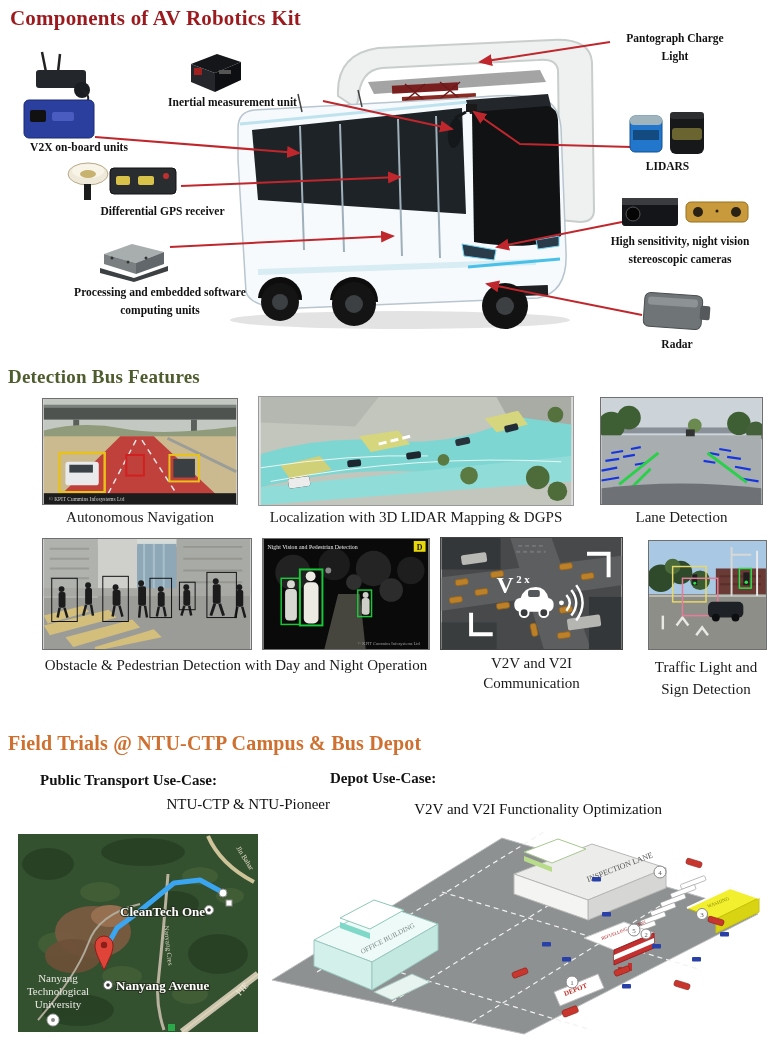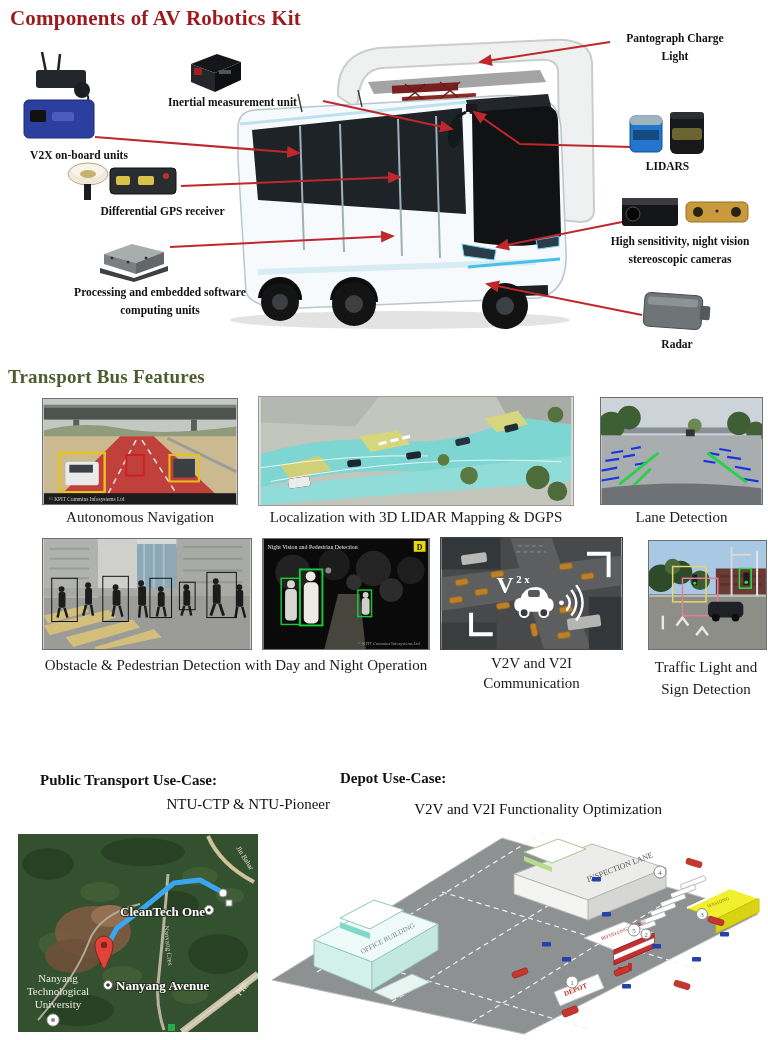--- a/index.html
+++ b/index.html
@@ -133,33 +133,33 @@
     <circle cx="116" cy="18" r="5" fill="#2a2214"></circle>
     <circle cx="97" cy="17" r="1.5" fill="#2a2214"></circle>
   </svg>
 
   <svg class="abs" style="left:640px;top:288px;" width="74" height="46" viewBox="0 0 74 46">
     <rect x="4" y="6" width="58" height="34" rx="6" fill="#6f7476" stroke="#4a4e50" transform="rotate(4 33 23)"></rect>
     <rect x="8" y="10" width="50" height="8" rx="3" fill="#8d9294" transform="rotate(4 33 14)"></rect>
     <rect x="60" y="18" width="10" height="14" rx="2" fill="#55595b" transform="rotate(4 65 25)"></rect>
   </svg>
 
-  <div class="abs lbl" style="left:14px;top:147px;width:130px;text-align:center;">V2X on-board units</div>
+  <div class="abs lbl" style="left:14px;top:139px;width:130px;text-align:center;">V2X on-board units</div>
   <div class="abs lbl" style="left:140px;top:94px;width:185px;">Inertial measurement unit</div>
   <div class="abs lbl" style="left:75px;top:203px;width:175px;">Differential GPS receiver</div>
   <div class="abs lbl" style="left:50px;top:284px;width:220px;">Processing and embedded software</div>
   <div class="abs lbl" style="left:50px;top:302px;width:220px;">computing units</div>
   <div class="abs lbl" style="left:600px;top:30px;width:150px;">Pantograph Charge</div>
   <div class="abs lbl" style="left:600px;top:48px;width:150px;">Light</div>
   <div class="abs lbl" style="left:615px;top:158px;width:105px;">LIDARS</div>
   <div class="abs lbl" style="left:592px;top:233px;width:176px;">High sensitivity, night vision</div>
   <div class="abs lbl" style="left:592px;top:251px;width:176px;">stereoscopic cameras</div>
   <div class="abs lbl" style="left:632px;top:336px;width:90px;">Radar</div>
 
-  <div class="abs sec-title" style="left:8px;top:366px;color:#4e5c2e;font-size:19px;">Transport Bus Features</div>
+  <div class="abs sec-title" style="left:8px;top:366px;color:#4e5c2e;font-size:19px;">Detection Bus Features</div>
 
   <div class="abs photo" style="left:42px;top:398px;width:196px;height:107px;">
     <svg width="194" height="105" viewBox="0 0 196 107">
       <rect width="196" height="107" fill="#b8b4a6"></rect>
       <rect width="196" height="34" fill="#c3c8c3"></rect>
       <rect y="6" width="196" height="15" fill="#4e5350"></rect>
         <rect y="6" width="196" height="3" fill="#7a807c"></rect>
       <rect x="30" y="21" width="6" height="14" fill="#5a5f5b"></rect>
         <rect x="150" y="21" width="6" height="14" fill="#5a5f5b"></rect>
       <path d="M0,32 Q40,22 80,30 T196,28 L196,40 L0,40 Z" fill="#8f9b7a"></path>
@@ -396,24 +396,25 @@
         <circle cx="88" cy="78" r="4" fill="#0c0e10"></circle>
     </svg>
   </div>
 
   <div class="abs cap" style="left:30px;top:656px;width:412px;">Obstacle &amp; Pedestrian Detection with Day and Night Operation</div>
   <div class="abs cap" style="left:440px;top:654px;width:183px;">V2V and V2I</div>
   <div class="abs cap" style="left:440px;top:674px;width:183px;">Communication</div>
   <div class="abs cap" style="left:644px;top:658px;width:124px;">Traffic Light and</div>
   <div class="abs cap" style="left:644px;top:680px;width:124px;">Sign Detection</div>
 
+  <div class="abs sec-title" style="left:8px;top:732px;color:#cf7030;font-size:20px;">Field Trials @ NTU-CTP Campus &amp; Bus Depot</div>
 
   <div class="abs subhead" style="left:40px;top:772px;width:290px;">Public Transport Use-Case:</div>
   <div class="abs subsub" style="left:40px;top:796px;width:290px;">NTU-CTP &amp; NTU-Pioneer</div>
-  <div class="abs subhead" style="left:340px;top:770px;width:310px;">Depot Use-Case:</div>
+  <div class="abs subhead" style="left:330px;top:770px;width:310px;">Depot Use-Case:</div>
   <div class="abs subsub" style="left:292px;top:793px;width:370px;margin-top:8px;">V2V and V2I Functionality Optimization</div>
 
   <div class="abs" style="left:18px;top:834px;width:240px;height:198px;">
     <svg width="240" height="198" viewBox="0 0 240 198">
       <rect width="240" height="198" fill="#33502f"></rect>
       <g opacity=".7" fill="#243c22">
         <ellipse cx="30" cy="30" rx="26" ry="16"></ellipse>
           <ellipse cx="125" cy="18" rx="42" ry="14"></ellipse>
         <ellipse cx="200" cy="120" rx="30" ry="20"></ellipse>
           <ellipse cx="60" cy="176" rx="36" ry="16"></ellipse>

